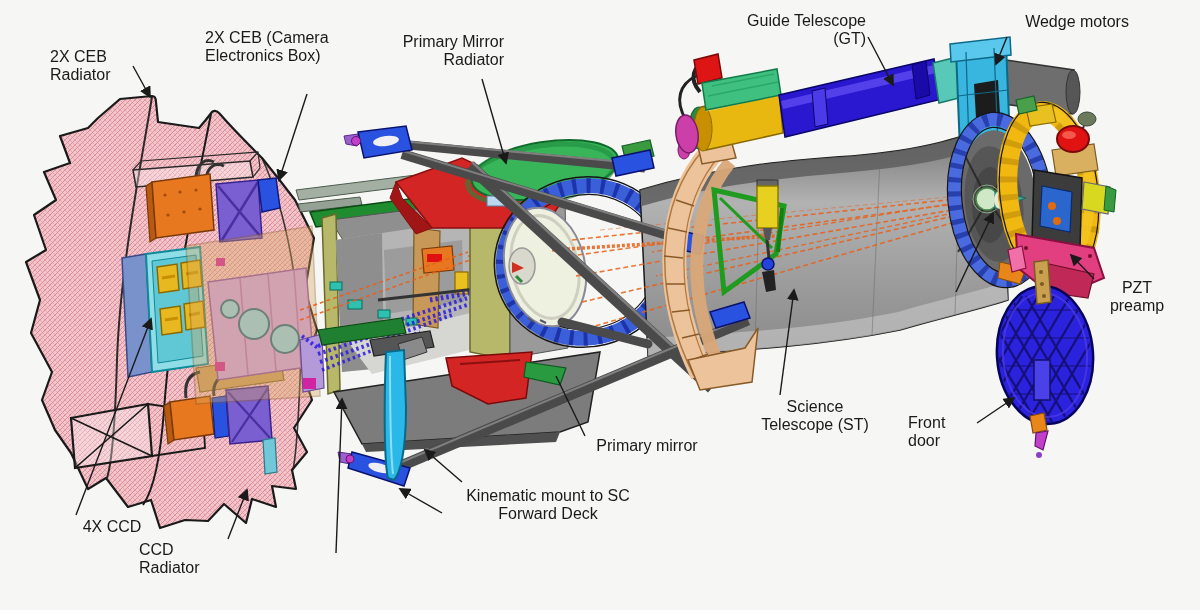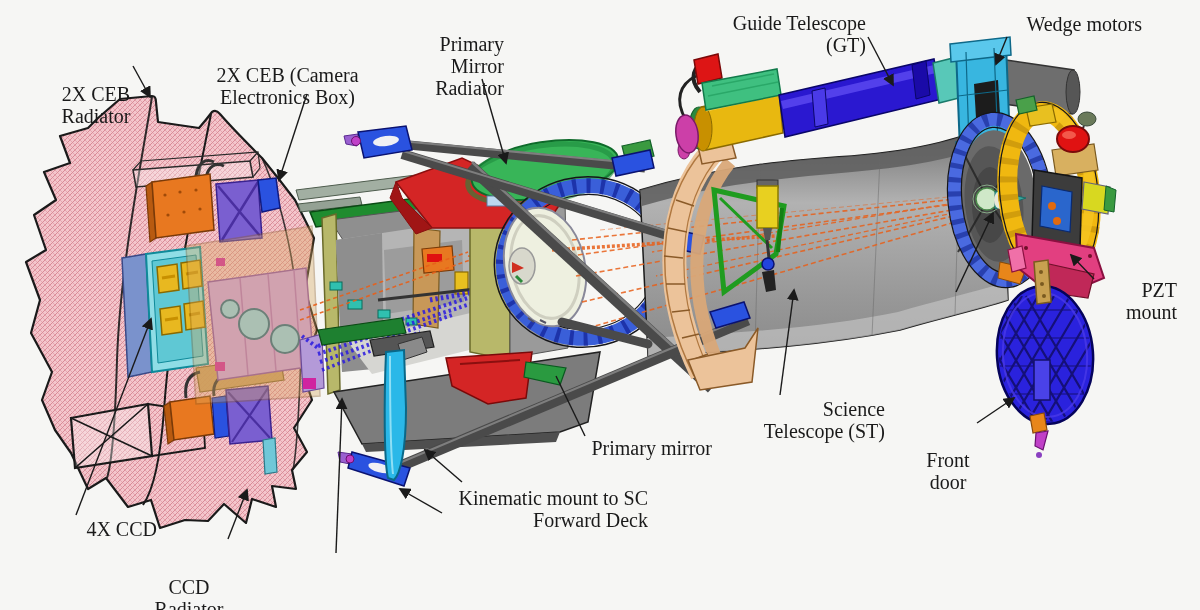--- a/index.html
+++ b/index.html
@@ -1,30 +1,29 @@
 <!DOCTYPE html>
 <html style="--background: #f6f6f4; --label-color: #1a1a1a; --radiator-pink: #f4c6cc; --radiator-hatch: #d98b98; --ceb-orange: #e87820; --ceb-purple: #7a5fd0; --ccd-cyan: #8fdde6; --ccd-yellow: #e8b820; --camera-violet: #cd9fe0; --cover-tan: #d9a860; --spectrograph-olive: #b8b86a; --pm-radiator-green: #38b558; --pm-radiator-red: #d42525; --mirror-cell-blue: #3a5fd9; --mirror-white: #eef0e0; --tube-gray: #9a9a9a; --ray-orange: #e8601a; --ray-blue: #2a1ae0; --clamp-tan: #ecc39a; --bracket-green: #1f9c1f; --gt-blue: #2a18d0; --gt-mount-yellow: #e8b810; --wedge-cyan: #38b6e0; --front-ring-yellow: #f0b810; --knob-red: #e01212; --pzt-pink: #e23f80; --door-blue: #2a22dd; --kinematic-cyan: #2ab8e8; --strut-gray: #4a4a4a;"><head>
 <meta charset="utf-8">
 <style>
   html,body{margin:0;padding:0;}
   body{width:1200px;height:610px;overflow:hidden;font-family:"Liberation Sans",sans-serif;}
   .stage{position:relative;width:1200px;height:610px;background:var(--background,#f6f6f4);}
   .stage svg{position:absolute;left:0;top:0;}
   .label{
     position:absolute;
-    font-size:20px;
+    font-size:16px;
     line-height:1.1;
     color:var(--label-color,#1a1a1a);
     white-space:pre-line;
     letter-spacing:0;
-    font-family:Liberation Serif, serif;
   }
-  .ta-c{text-align:center;margin-top:35px;}
+  .ta-c{}
   .ta-r{text-align:right;}
-  .ta-l{text-align:right;}
+  .ta-l{text-align:center;}
 </style>
 </head>
 <body>
 
 <div class="stage">
 <svg width="1200" height="610" viewBox="0 0 1200 610">
   <defs>
     <pattern id="pinkhatch" width="5" height="5" patternUnits="userSpaceOnUse">
       <rect width="5" height="5" style="fill:var(--radiator-pink,#f4c6cc)"></rect>
       <path d="M0,5 L5,0" style="stroke:var(--radiator-hatch,#d98b98)" stroke-width="1"></path>
@@ -381,21 +380,21 @@
   <div class="label ta-c" style="left:50px;top:48px;width:92px;">2X CEB
 Radiator</div>
   <div class="label ta-c" style="left:205px;top:29px;width:165px;">2X CEB (Camera
 Electronics Box)</div>
   <div class="label ta-r" style="left:383px;top:33px;width:121px;">Primary Mirror
 Radiator</div>
   <div class="label ta-r" style="left:723px;top:12px;width:143px;">Guide Telescope
 (GT)</div>
   <div class="label ta-l" style="left:1012px;top:13px;width:130px;">Wedge motors</div>
   <div class="label ta-l" style="left:1097px;top:279px;width:80px;">PZT
-mount</div>
+preamp</div>
   <div class="label ta-l" style="left:745px;top:398px;width:140px;">Science
 Telescope (ST)</div>
   <div class="label ta-c" style="left:908px;top:414px;width:80px;">Front
 door</div>
   <div class="label ta-l" style="left:582px;top:437px;width:130px;">Primary mirror</div>
   <div class="label ta-l" style="left:448px;top:487px;width:200px;">Kinematic mount to SC
 Forward Deck</div>
   <div class="label ta-c" style="left:139px;top:541px;width:100px;">CCD
 Radiator</div>
   <div class="label ta-l" style="left:67px;top:518px;width:90px;">4X CCD</div>

